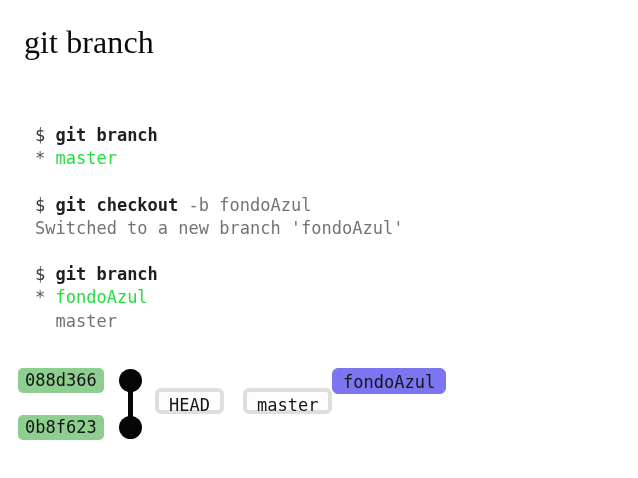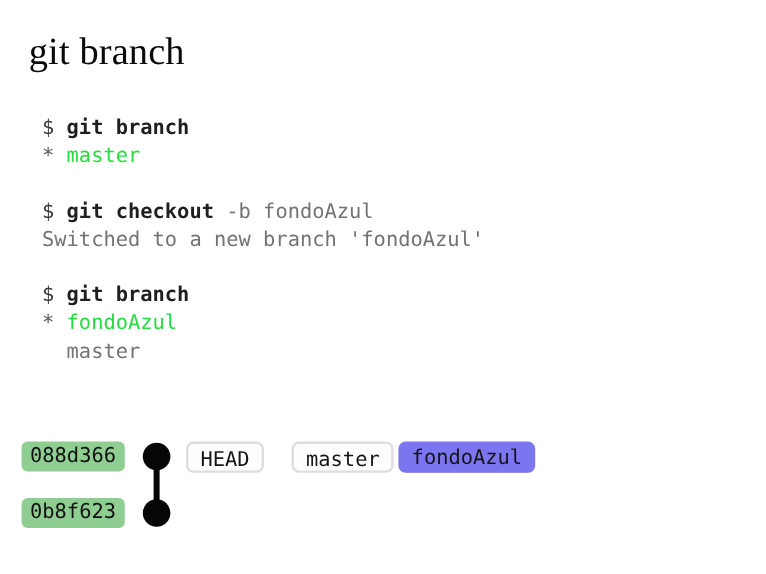--- a/index.html
+++ b/index.html
@@ -26,21 +26,21 @@
     line-height: 38px;
     color: #0a0a0a;
     letter-spacing: 0.1px;
     white-space: pre;
   }
 
   
   #terminal {
     position: absolute;
     left: 35px;
-    top: 96px;
+    top: 124px;
     width: 560px;
     font-family: "DejaVu Sans Mono", "Liberation Mono", monospace;
     font-size: 17px;
     line-height: 23.2px;
     color: #3a3a3a;
     white-space: pre;
   }
   .term-line {
     white-space: pre;
     height: 23.2px;
@@ -107,21 +107,22 @@
     border-radius: 6px;
     font-family: "DejaVu Sans Mono", "Liberation Mono", monospace;
     font-size: 17px;
     color: #151515;
     padding: 0 10px;
     white-space: pre;
     text-align: center;
   }
   .ref-label.plain {
     background: #fdfdfd;
-    border: 2px solid #22c55e;
+    border: 4px solid #22c55e;
+    margin-top: 20px;
   }
   .ref-label.accent {
     background: #7b76f0;
     border: 1px solid #7b76f0;
   }
   #ref-label-0 { left: 155px; }
   #ref-label-1 { left: 243px; }
   #ref-label-2 { left: 332px; }
 </style>
 </head>

